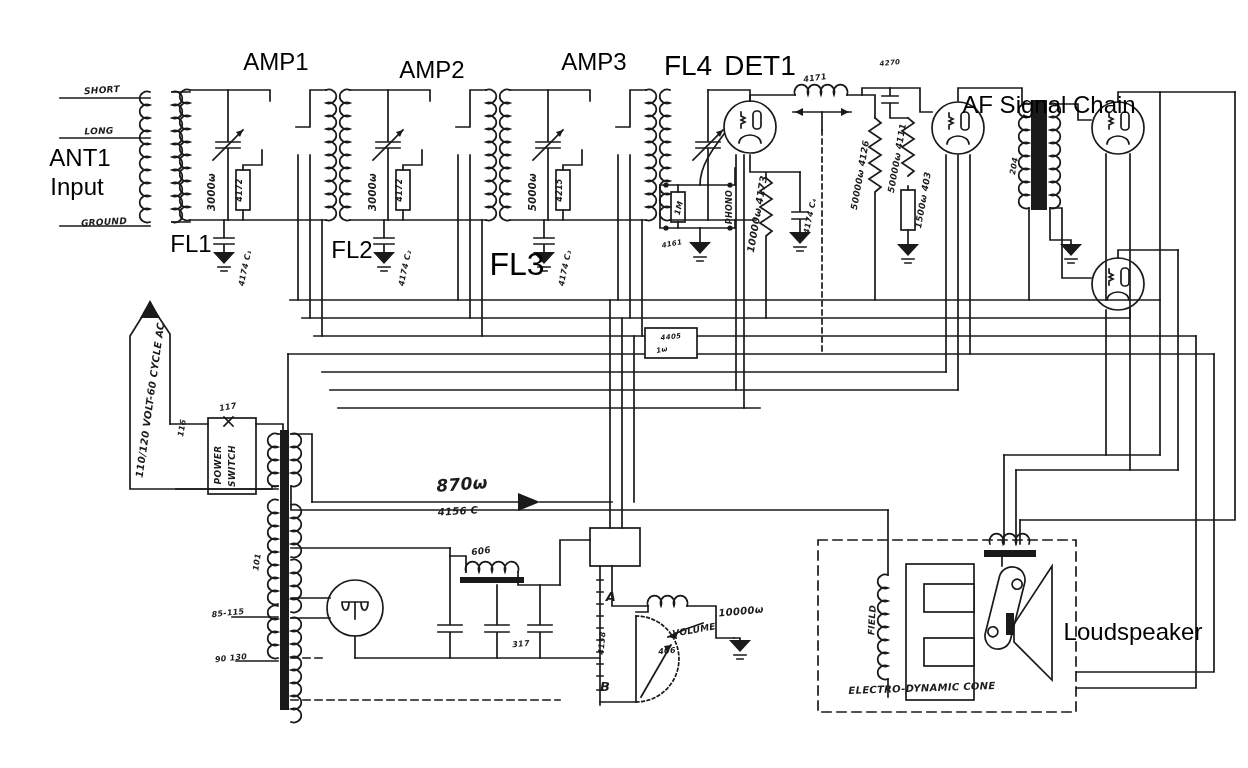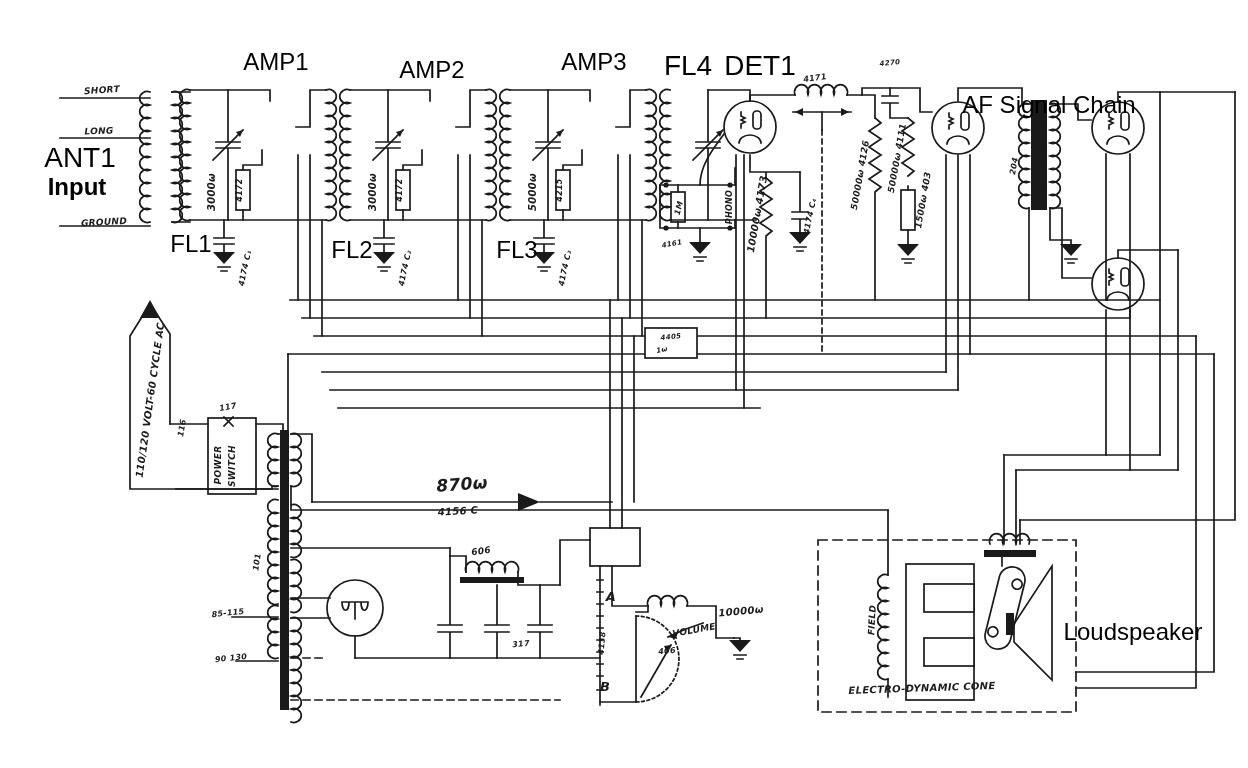--- a/index.html
+++ b/index.html
@@ -298,25 +298,25 @@
   </g>
 </svg>
 
 <div id="modern-labels">
       <div class="lbl lbl-m" style="left: 276px; top: 62px; font-size: 24px; transform: translate(-50%, -50%) rotate(0deg);">AMP1</div>
       <div class="lbl lbl-m" style="left: 432px; top: 70px; font-size: 24px; transform: translate(-50%, -50%) rotate(0deg);">AMP2</div>
       <div class="lbl lbl-m" style="left: 594px; top: 62px; font-size: 24px; transform: translate(-50%, -50%) rotate(0deg);">AMP3</div>
       <div class="lbl lbl-m" style="left: 688px; top: 66px; font-size: 28px; transform: translate(-50%, -50%) rotate(0deg);">FL4</div>
       <div class="lbl lbl-m" style="left: 760px; top: 66px; font-size: 28px; transform: translate(-50%, -50%) rotate(0deg);">DET1</div>
       <div class="lbl lbl-m" style="left: 1049px; top: 64px; font-size: 24px; transform: translate(-50%, -50%) rotate(0deg); margin-top: 41px;">AF Signal Chain</div>
-      <div class="lbl lbl-m" style="left: 80px; top: 158px; font-size: 28px; transform: translate(-50%, -50%) rotate(0deg);">ANT1</div>
-      <div class="lbl lbl-m" style="left: 77px; top: 187px; font-size: 24px; transform: translate(-50%, -50%) rotate(0deg); font-weight: bold;">Input</div>
+      <div class="lbl lbl-m" style="left: 80px; top: 158px; font-size: 24px; transform: translate(-50%, -50%) rotate(0deg);">ANT1</div>
+      <div class="lbl lbl-m" style="left: 77px; top: 187px; font-size: 24px; transform: translate(-50%, -50%) rotate(0deg);">Input</div>
       <div class="lbl lbl-m" style="left: 191px; top: 244px; font-size: 24px; transform: translate(-50%, -50%) rotate(0deg);">FL1</div>
       <div class="lbl lbl-m" style="left: 352px; top: 250px; font-size: 24px; transform: translate(-50%, -50%) rotate(0deg);">FL2</div>
-      <div class="lbl lbl-m" style="left: 517px; top: 250px; font-size: 24px; transform: translate(-50%, -50%) rotate(0deg);">FL3</div>
+      <div class="lbl lbl-m" style="left: 517px; top: 264px; font-size: 32px; transform: translate(-50%, -50%) rotate(0deg);">FL3</div>
       <div class="lbl lbl-m" style="left: 1133px; top: 632px; font-size: 24px; transform: translate(-50%, -50%) rotate(0deg);">Loudspeaker</div>
     </div>
 <div id="hand-labels">
       <div class="lbl lbl-h" style="left: 102px; top: 90px; font-size: 9px; transform: translate(-50%, -50%) rotate(-4deg);">SHORT</div>
       <div class="lbl lbl-h" style="left: 99px; top: 131px; font-size: 9px; transform: translate(-50%, -50%) rotate(-2deg);">LONG</div>
       <div class="lbl lbl-h" style="left: 104px; top: 222px; font-size: 9px; transform: translate(-50%, -50%) rotate(-3deg);">GROUND</div>
       <div class="lbl lbl-h" style="left: 211px; top: 192px; font-size: 10px; transform: translate(-50%, -50%) rotate(-90deg);">3000ω</div>
       <div class="lbl lbl-h" style="left: 239px; top: 190px; font-size: 8px; transform: translate(-50%, -50%) rotate(-90deg);">4172</div>
       <div class="lbl lbl-h" style="left: 245px; top: 268px; font-size: 8px; transform: translate(-50%, -50%) rotate(-78deg);">4174 C₁</div>
       <div class="lbl lbl-h" style="left: 372px; top: 192px; font-size: 10px; transform: translate(-50%, -50%) rotate(-90deg);">3000ω</div>

